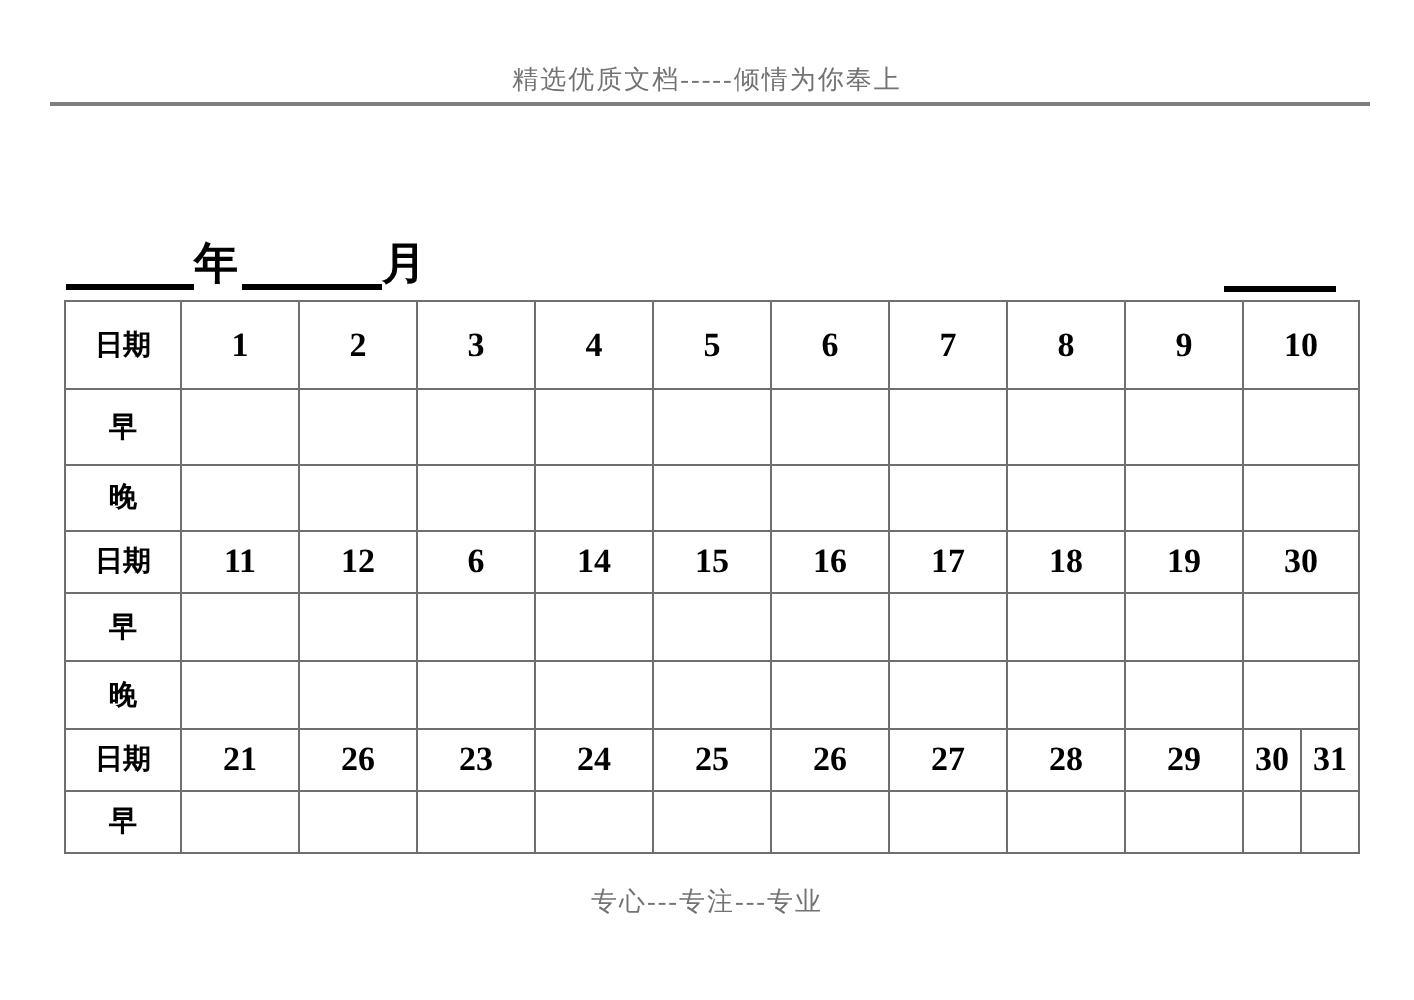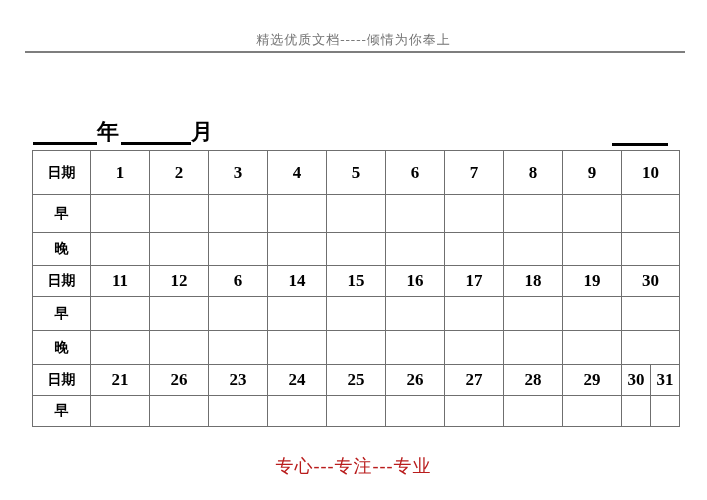--- a/index.html
+++ b/index.html
@@ -81,24 +81,24 @@
   tr.r1 { height: 44px; }
   tr.r2 { height: 38px; }
   tr.r3 { height: 33px; }
   tr.r4 { height: 31px; }
   tr.r5 { height: 34px; }
   tr.r6 { height: 34px; }
   tr.r7 { height: 31px; }
   tr.r8 { height: 31px; }
   .footer-note {
     position: absolute;
-    top: 454px; left: 0; width: 100%;
-    text-align: center;
-    font-size: 18px;
-    color: #b91c1c;
+    top: 442px; left: 0; width: 100%;
+    text-align: center;
+    font-size: 13px;
+    color: #737373;
     letter-spacing: 1px;
   }
 </style>
 </head>
 <body>
 
 <div class="page">
 
   <div class="header-note">精选优质文档-----倾情为你奉上</div>
   <div class="header-rule"></div>

